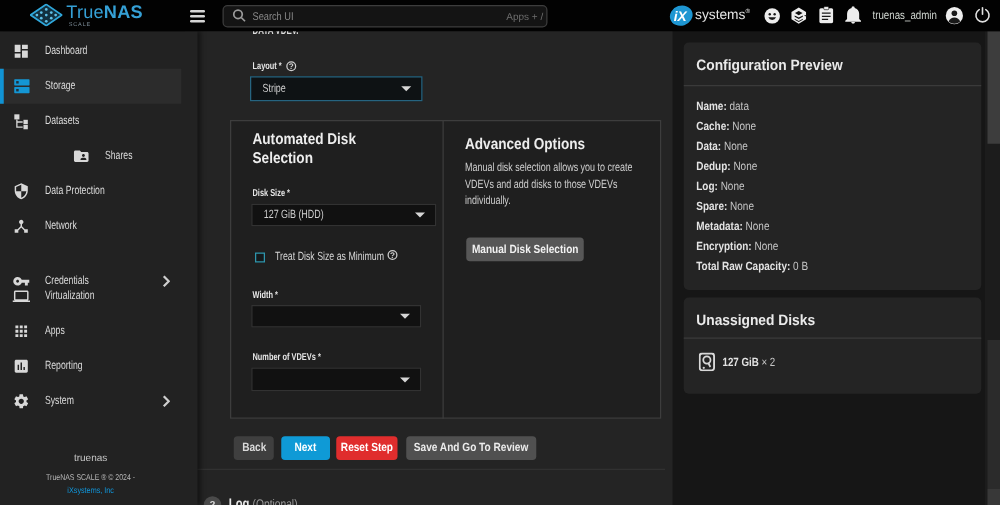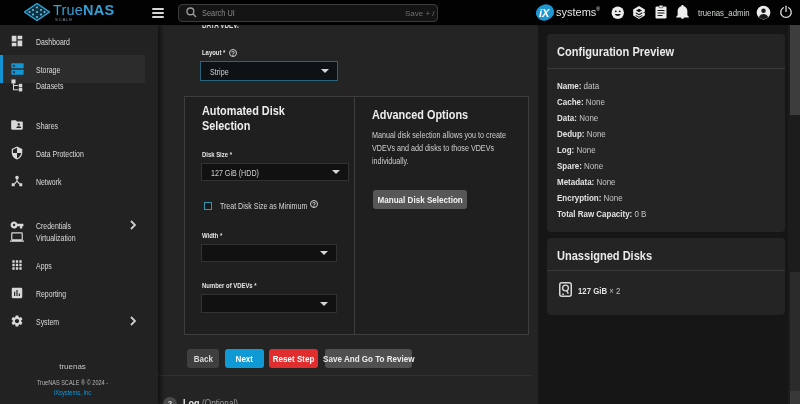--- a/index.html
+++ b/index.html
@@ -82,21 +82,21 @@
 
 <div class="btn" style="left:187px;top:349px;width:32px;height:19px;background:#3f3f3f;color:#dadada;">
       <span>Back</span>
     </div>
 <div class="btn" style="left:225px;top:349px;width:39px;height:19px;background:#0f9ad6;">
       <span>Next</span>
     </div>
 <div class="btn" style="left:269px;top:349px;width:49px;height:19px;background:#e02d2d;">
       <span>Reset Step</span>
     </div>
-<div class="btn" style="left:325px;top:349px;width:87px;height:19px;background:#505050;color:#ececec;">
+<div class="btn" style="left:325px;top:349px;width:104px;height:19px;background:#505050;color:#ececec;">
       <span>Save And Go To Review</span>
     </div>
 
 <div class="abs" style="left:155px;top:375px;width:377px;height:1px;background:#313131;"></div>
 <div class="abs" style="left:163px;top:397px;width:14px;height:14px;border-radius:50%;background:#4a4a4a;color:#dadada;font-size:8px;font-weight:bold;text-align:center;line-height:14px;">2</div>
 <div class="abs cond" style="left:183px;top:397px;font-size:11px;font-weight:bold;color:#e8e8e8;">Log <span style="font-weight:normal;color:#9a9a9a;font-size:10px;">(Optional)</span></div>
 
 <div class="abs" style="left:547px;top:34px;width:238px;height:198px;background:#242424;border-radius:4px;"></div>
 <div class="abs hd" style="left:557px;top:45px;font-size:12px;font-weight:bold;color:#eaeaea;transform:scaleX(0.92);">Configuration Preview</div>
 <div class="abs" style="left:547px;top:68px;width:238px;height:1px;background:#3a3a3a;"></div>
@@ -138,30 +138,30 @@
   <div class="mrow" style="top:30px;background:#2c2c2c;">
     <div style="position:absolute;left:0;top:0;width:3px;height:28px;background:#1193d4;"></div>
     <svg class="mic" width="15" height="14" viewBox="0 0 24 24">
       <rect x="1.5" y="2.3" width="21" height="8.6" rx="1" fill="#1496d4"></rect>
       <rect x="1.5" y="13.1" width="21" height="8.6" rx="1" fill="#1496d4"></rect>
       <rect x="4.2" y="4.9" width="3.4" height="3.4" fill="#22303a"></rect>
       <rect x="4.2" y="15.7" width="3.4" height="3.4" fill="#22303a"></rect>
     </svg>
     <div class="mtxt">Storage</div>
   </div>
-  <div class="mrow" style="top:46px;">
+  <div class="mrow" style="top:58px;">
     <svg class="mic" width="14" height="14" viewBox="0 0 24 24" fill="none" stroke="#d8d8d8" stroke-width="1.8">
           <rect x="2.5" y="2.5" width="7" height="7" fill="#d8d8d8" stroke="none"></rect>
           <path d="M6 9.5V13h8M6 13v7h8"></path>
           <rect x="15" y="10" width="6" height="6" fill="#d8d8d8" stroke="none"></rect>
           <rect x="15" y="17" width="6" height="6" fill="#d8d8d8" stroke="none"></rect>
         </svg>
     <div class="mtxt">Datasets</div>
   </div>
-  <div class="mrow" style="top:86px;">
+  <div class="mrow" style="top:86px;margin-left:48px;">
     <svg class="mic" width="14" height="14" viewBox="0 0 24 24" fill="#d8d8d8">
           <path d="M20 6h-8l-2-2H4c-1.1 0-2 .9-2 2v12c0 1.1.9 2 2 2h16c1.1 0 2-.9 2-2V8c0-1.1-.9-2-2-2zm-5 3c1.1 0 2 .9 2 2s-.9 2-2 2-2-.9-2-2 .9-2 2-2zm4 8h-8v-1c0-1.33 2.67-2 4-2s4 .67 4 2v1z"></path>
         </svg>
     <div class="mtxt">Shares</div>
   </div>
   <div class="mrow" style="top:114px;">
     <svg class="mic" width="14" height="14" viewBox="0 0 24 24" fill="#d8d8d8">
           <path d="M12 1L3 5v6c0 5.55 3.84 10.74 9 12 5.16-1.26 9-6.45 9-12V5l-9-4zm0 10.99h7c-.53 4.12-3.28 7.79-7 8.94V12H5V6.3l7-3.11v8.8z"></path>
         </svg>
     <div class="mtxt">Data Protection</div>
@@ -235,21 +235,21 @@
   <div class="abs" style="left:152px;top:8px;width:12px;height:1.7px;background:#d5d5d5;border-radius:1px;"></div>
   <div class="abs" style="left:152px;top:12px;width:12px;height:1.7px;background:#d5d5d5;border-radius:1px;"></div>
   <div class="abs" style="left:152px;top:16px;width:12px;height:1.7px;background:#d5d5d5;border-radius:1px;"></div>
 
   <div class="abs" style="left:178px;top:3.5px;width:260px;height:18px;background:#141414;border:1px solid #3c3c3c;border-radius:4px;"></div>
   <svg class="abs" style="left:186px;top:7px;" width="11" height="11" viewBox="0 0 11 11" fill="none" stroke="#9a9a9a" stroke-width="1.4">
         <circle cx="4.4" cy="4.4" r="3.4"></circle>
         <line x1="7" y1="7" x2="10" y2="10"></line>
       </svg>
   <div class="abs cond" style="left:202px;top:8px;font-size:9px;color:#8a8a8a;transform:scaleX(0.82);">Search UI</div>
-  <div class="abs" style="left:405px;top:8.5px;font-size:8px;color:#6e6e6e;">Save + /</div>
+  <div class="abs" style="left:405px;top:8.5px;font-size:8px;color:#6e6e6e;">Apps + /</div>
 
   <svg class="abs" style="left:535px;top:3px;" width="20" height="19" viewBox="0 0 20 19">
     <ellipse cx="10" cy="9.5" rx="9.2" ry="8" transform="rotate(-18 10 9.5)" fill="#1e96d2"></ellipse>
     <text x="4" y="13.5" font-family="Liberation Sans" font-style="italic" font-weight="bold" font-size="11" fill="#ffffff">iX</text>
   </svg>
   <div class="abs" style="left:556px;top:5.5px;font-size:11px;color:#e5e5e5;">systems<span style="font-size:5px;vertical-align:top;">®</span></div>
 
   <svg class="abs" style="left:611px;top:5.5px;" width="13.5" height="13.5" viewBox="0 0 24 24">
     <circle cx="12" cy="12" r="11" fill="#ededed"></circle>
     <circle cx="8.5" cy="9.5" r="1.7" fill="#181818"></circle>

